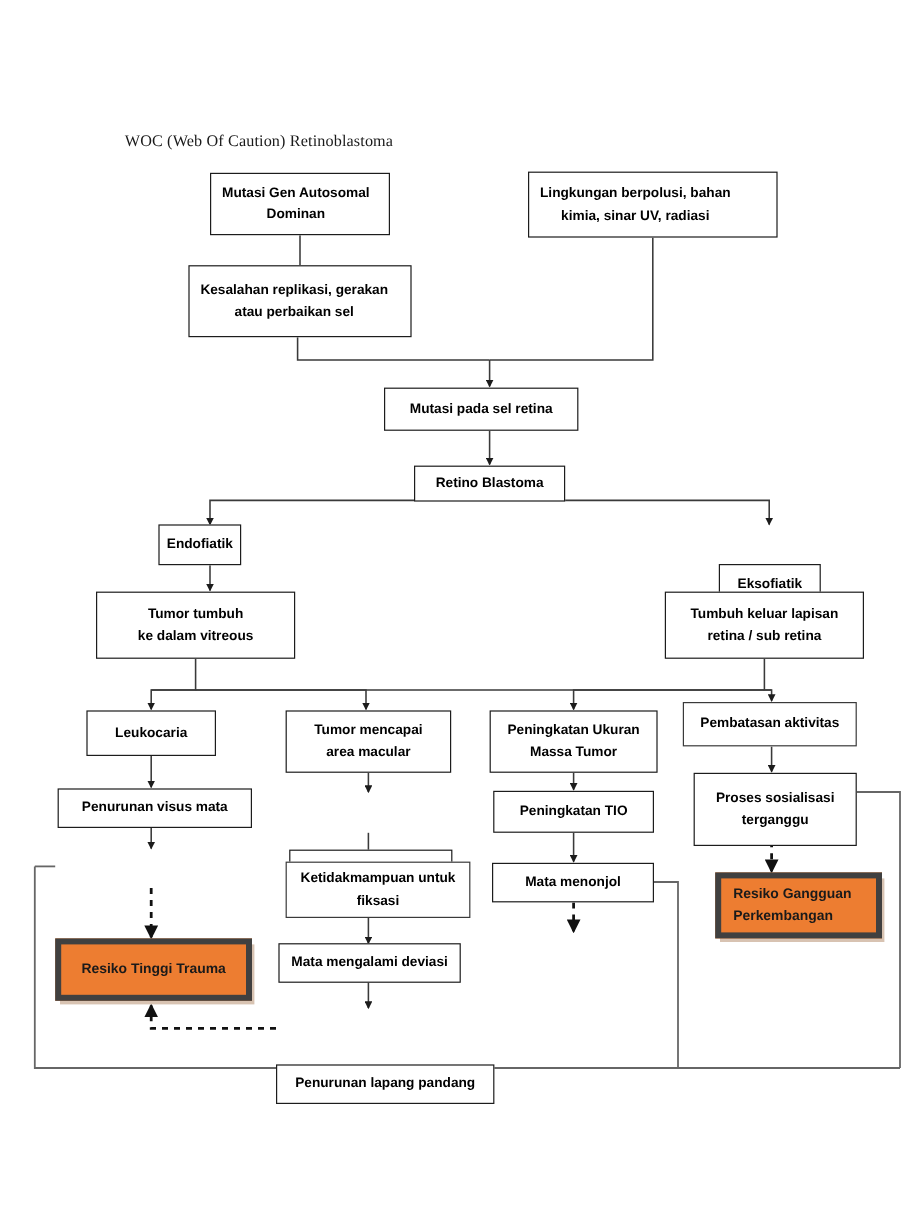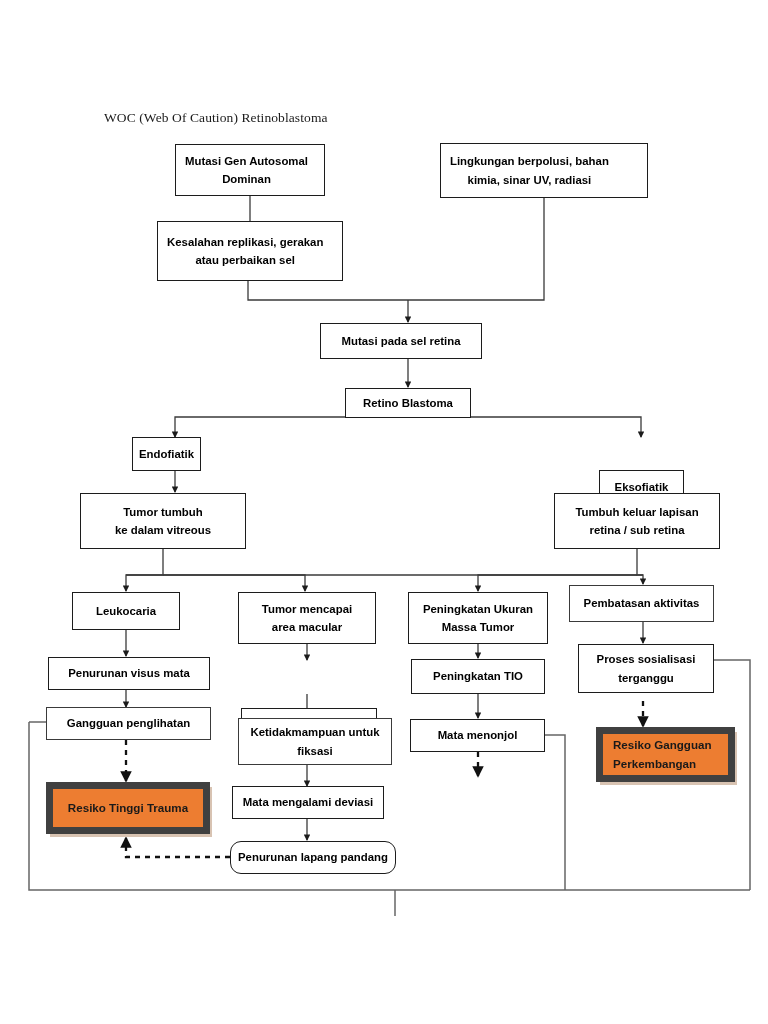--- a/index.html
+++ b/index.html
@@ -62,21 +62,21 @@
   }
   .node.thick {
     border-width: 1.6px;
     border-color: #3a3a3a;
   }
   
   .diag {
     position: absolute;
     box-sizing: border-box;
     background: #ED7D31;
-    border: 7px solid #404040;
+    border: 5px solid #404040;
     display: flex;
     align-items: center;
     text-align: left;
     font-size: 11.6px;
     line-height: 1.6;
     color: #1a1a1a;
     font-weight: 700;
     padding: 2px 10px;
     z-index: 3;
     box-shadow: 3px 4px 0 -1px #D8C3B2;
@@ -236,43 +236,40 @@
   </div>
 
   <div class="node" style="left:241px; top:660px; width:136px; height:34px;margin-top:48px;">
     <span class="txt">Strabismus</span>
   </div>
 
   <div class="node" style="left:411px; top:659px; width:134px; height:35px;">
     <span class="txt">Peningkatan TIO</span>
   </div>
 
-  <div class="node" style="left:578px; top:644px; width:136px; height:49px;">
+  <div class="node" style="left:578px; top:644px; width:136px; height:61px;">
     <span class="txt">Proses sosialisasi
 terganggu</span>
   </div>
 
-  <div class="node thick" style="left:46px; top:707px; width:165px; height:33px;">
-    <span class="txt">Gangguan penglihatan</span>
-  </div>
 
   <div class="node thick" style="left:238px; top:718px; width:154px; height:47px;">
     <span class="txt">Ketidakmampuan untuk
 fiksasi</span>
   </div>
 
   <div class="node" style="left:410px; top:719px; width:135px; height:33px;">
     <span class="txt">Mata menonjol</span>
   </div>
 
   <div class="node" style="left:232px; top:786px; width:152px; height:33px;">
     <span class="txt">Mata mengalami deviasi</span>
   </div>
 
-  <div class="node" style="left:230px; top:841px; width:166px; height:33px;border-radius:11px;">
+  <div class="node" style="left:230px; top:887px; width:182px; height:33px;">
     <span class="txt">Penurunan lapang pandang</span>
   </div>
 
   <div class="diag center" style="left:46px; top:782px; width:164px; height:52px;">
     <span class="txt">Resiko Tinggi Trauma</span>
   </div>
 
 
   <div class="diag" style="left:596px; top:727px; width:139px; height:55px;">
     <span class="txt">Resiko Gangguan

